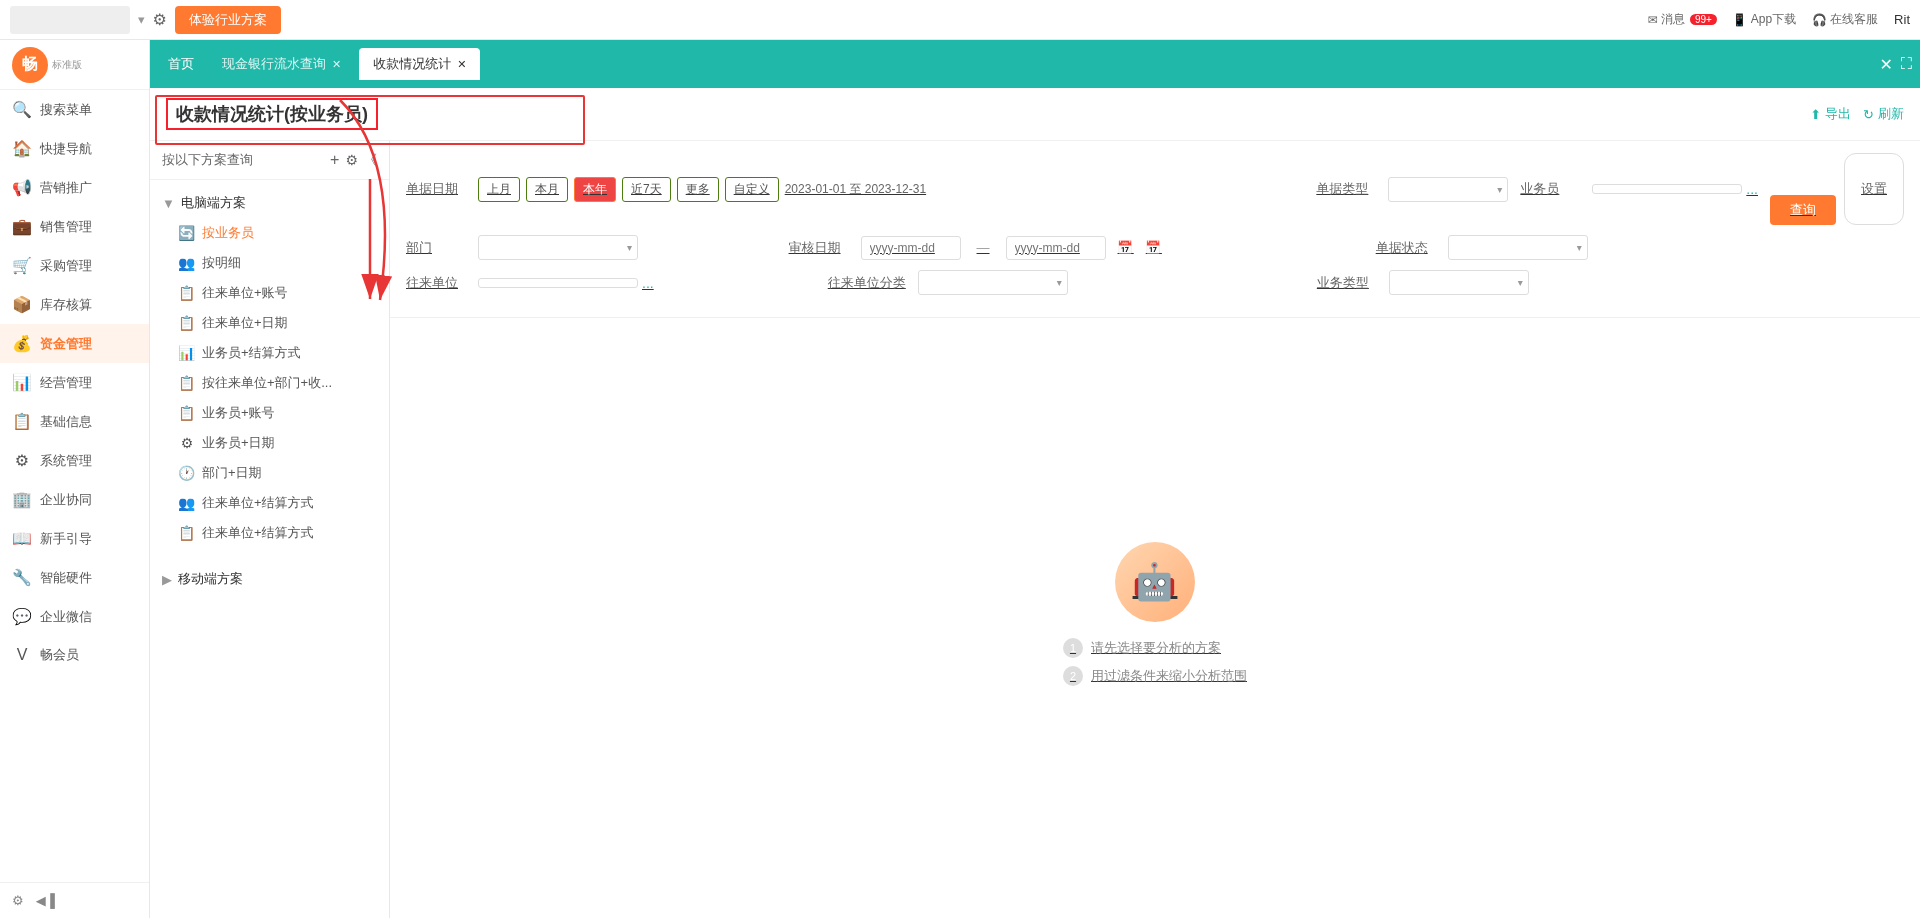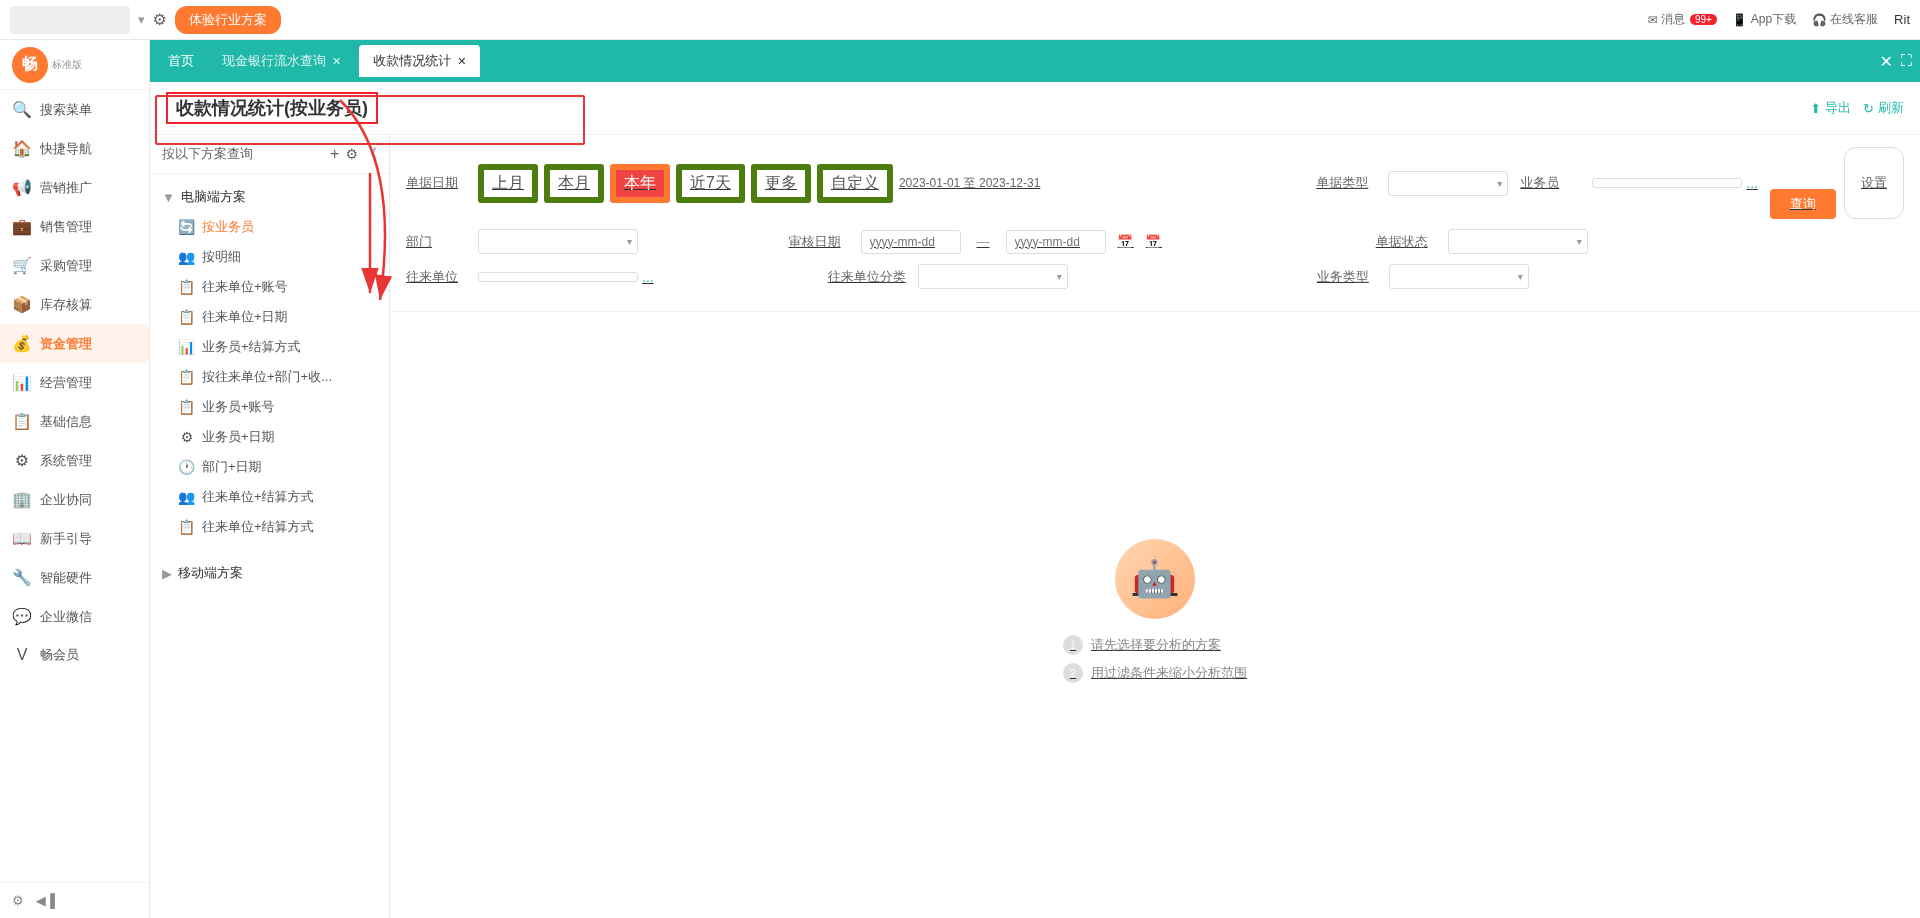--- a/index.html
+++ b/index.html
@@ -22,21 +22,21 @@
       color: #fff;
       border-radius: 10px;
       padding: 0 5px;
       font-size: 10px;
       margin-left: 2px;
     }
     .btn-trial {
       background: #ff7a30;
       color: #fff;
       border: none;
-      border-radius: 12px;
+      border-radius: 4px;
       padding: 5px 14px;
       cursor: pointer;
       font-size: 13px;
     }
 
     
     .layout { display: flex; height: calc(100vh - 40px); }
 
     
     .sidebar {
@@ -80,21 +80,21 @@
       align-items: center;
       gap: 12px;
       border-top: 1px solid #f0f0f0;
     }
 
     
     .main { flex: 1; display: flex; flex-direction: column; overflow: hidden; }
 
     
     .tab-bar {
-      height: 42px;
+      height: 48px;
       background: #1fb8a9;
       display: flex;
       align-items: center;
       padding: 0 8px;
       gap: 4px;
     }
     .tab {
       height: 32px;
       padding: 0 14px;
       border-radius: 4px 4px 0 0;
@@ -196,25 +196,25 @@
       display: flex;
       align-items: center;
       gap: 12px;
       margin-bottom: 10px;
       flex-wrap: wrap;
     }
     .filter-label { color: #666; font-size: 13px; white-space: nowrap; min-width: 60px; }
     .filter-group { display: flex; align-items: center; gap: 6px; }
     .date-btn {
       padding: 3px 8px;
-      border: 6px solid #4d7c0f;
+      border: 1px solid #4d7c0f;
       border-radius: 3px;
       background: #fff;
       cursor: pointer;
-      font-size: 16px;
+      font-size: 12px;
       color: #555;
     }
     .date-btn.active {
       background: #ef4444;
       color: #fff;
       border-color: #ff7a30;
     }
     .date-range { font-size: 12px; color: #666; }
     .filter-select {
       border: 1px solid #ddd;

